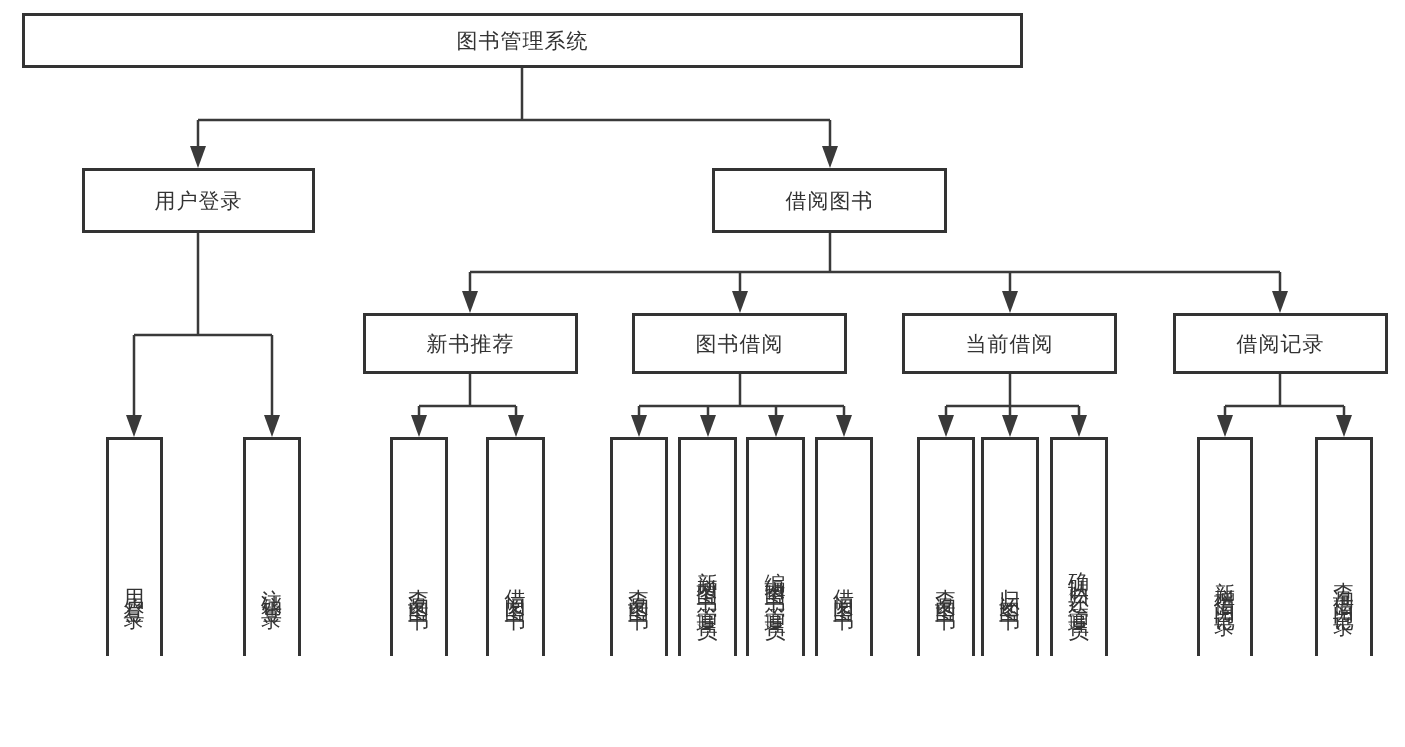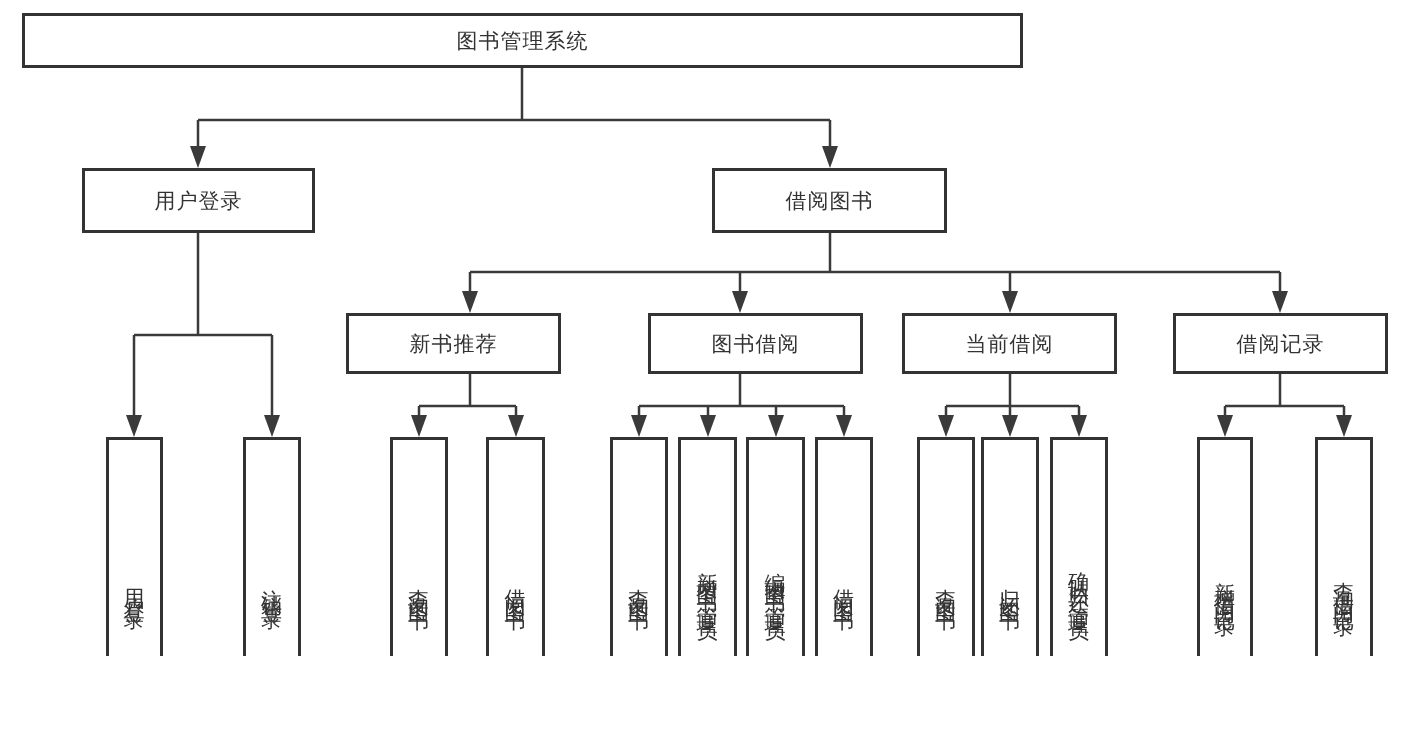--- a/index.html
+++ b/index.html
@@ -101,22 +101,22 @@
       <polygon points="1217,415 1233,415 1225,437"></polygon>
       <polygon points="1336,415 1352,415 1344,437"></polygon>
     </g>
   </svg>
 
   <div class="node" style="left:22px; top:13px; width:1001px; height:55px;">图书管理系统</div>
 
   <div class="node" style="left:82px; top:168px; width:233px; height:65px;">用户登录</div>
   <div class="node" style="left:712px; top:168px; width:235px; height:65px;">借阅图书</div>
 
-  <div class="node" style="left:346px; top:313px; width:215px; height:61px;">新书推荐</div>
-  <div class="node" style="left:632px; top:313px; width:215px; height:61px;margin-left:16px;">图书借阅</div>
+  <div class="node" style="left:363px; top:313px; width:215px; height:61px;">新书推荐</div>
+  <div class="node" style="left:632px; top:313px; width:215px; height:61px;">图书借阅</div>
   <div class="node" style="left:902px; top:313px; width:215px; height:61px;text-align:right;">当前借阅</div>
   <div class="node" style="left:1173px; top:313px; width:215px; height:61px;font-family:Liberation Mono, monospace;">借阅记录</div>
 
   <div class="leaf" style="left:106px; top:437px; width:57px; height:298px;">
     <span class="vtext">用户登录</span>
   </div>
   <div class="leaf" style="left:243px; top:437px; width:58px; height:298px;">
     <span class="vtext">注销登录</span>
   </div>
 

